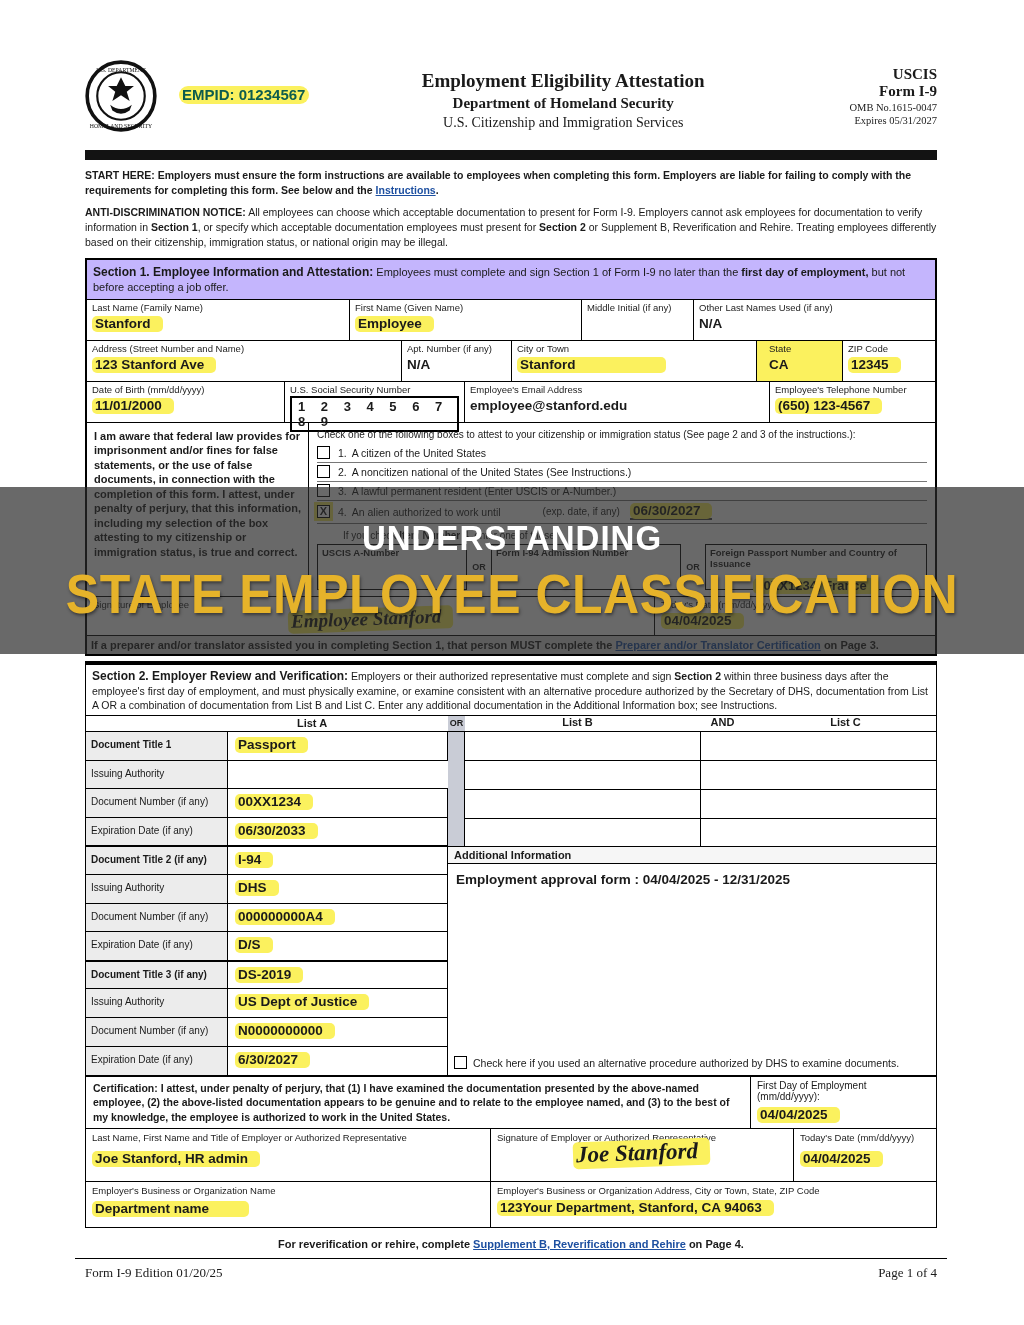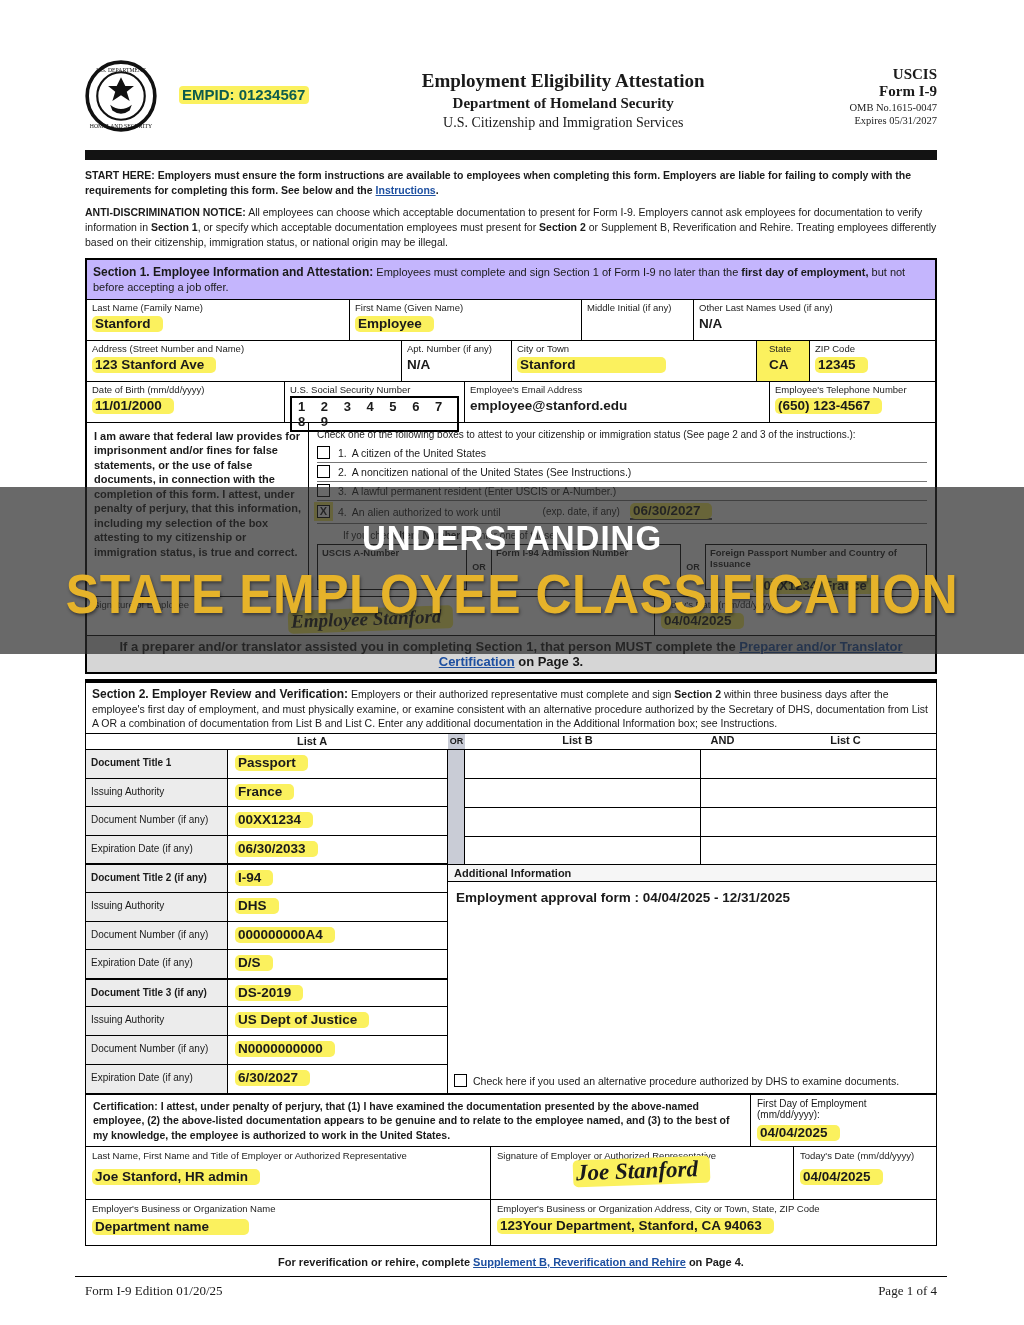--- a/index.html
+++ b/index.html
@@ -22,21 +22,21 @@
   .blackbar { height:10px; background:#131313; margin-top:2px; }
 
   
   .p-start { font-size:10.5px; font-weight:bold; line-height:1.45; margin-top:8px; }
   .p-notice { font-size:10.5px; line-height:1.4; margin-top:7px; }
   .b { font-weight:bold; }
   .link { color:#1d4fa0; text-decoration:underline; font-weight:bold; }
 
   
   .hl { background:#fbf15e; border-radius:5px; padding:0 12px 1px 3px; box-decoration-break:clone; }
-  .hl-s { background:#fbf15e; border-radius:4px; padding:0 4px 1px 3px; }
+  .hl-s { background:#fbf15e; border-radius:9px; padding:0 4px 1px 3px; }
 
   
   .sec1 { border:2px solid #000; margin-top:8px; }
   .sec-head { border-bottom:1px solid #000; padding:4px 6px; font-size:11px; line-height:1.35; background:#c4b5fd; }
   .sec-head .st { font-weight:bold; font-size:12px; }
   .frow { display:flex; border-bottom:1px solid #000; }
   .fcell { border-right:1px solid #000; padding:2px 5px; height:40px; }
   .fcell:last-child { border-right:none; }
   .lbl { font-size:9.5px; color:#1c1c1c; }
   .val { font-weight:bold; font-size:13.5px; margin-top:3px; white-space:nowrap; }
@@ -56,21 +56,21 @@
   .item4 { font-size:10px; margin:6px 0 3px 26px; }
   .numboxes { display:flex; align-items:stretch; margin:2px 0 4px 0; }
   .nbox { border:1px solid #000; height:46px; padding:2px 4px; font-size:9.5px; font-weight:bold; }
   .nbox .bval { font-size:13px; margin-top:9px; text-align:center; }
   .orsep { width:24px; display:flex; align-items:center; justify-content:center; font-size:9px; font-weight:bold; }
 
   .sigrow { display:flex; border-bottom:1px solid #000; }
   .sig-cell { flex:1; border-right:1px solid #000; padding:2px 6px; height:38px; }
   .date-cell { width:280px; flex:0 0 280px; padding:2px 6px; }
   .script { font-family:"Liberation Serif", serif; font-style:italic; font-weight:bold; font-size:19px; transform:rotate(-2deg); display:inline-block; }
-  .preparer { background:#d6d6d6; text-align:center; font-size:13px; font-weight:bold; padding:3px 4px; }
+  .preparer { background:#d6d6d6; text-align:left; font-size:11px; font-weight:bold; padding:3px 4px; }
 
   
   .sec2-head { border:1px solid #000; border-top:4px solid #000; margin-top:5px; padding:3px 6px; font-size:10.5px; line-height:1.35; }
   .sec2-head .st { font-weight:bold; font-size:12px; }
   .listhdr { display:flex; font-size:11px; font-weight:bold; border-left:1px solid #000; border-right:1px solid #000; }
   .lh-a { width:362px; text-align:center; padding:1px 0 2px 90px; }
   .lh-or { width:17px; background:#c9ccd6; text-align:center; font-size:9px; padding-top:2px; }
   .lh-b { width:225px; text-align:center; }
   .lh-and { width:65px; text-align:center; }
   .lh-c { flex:1; text-align:center; }
@@ -180,21 +180,21 @@
           <div class="val"><span class="hl">123 Stanford Ave</span></div>
         </div>
         <div class="fcell" style="width:110px">
           <div class="lbl">Apt. Number (if any)</div>
           <div class="val">N/A</div>
         </div>
         <div class="fcell" style="width:245px">
           <div class="lbl">City or Town</div>
           <div class="val"><span class="hl" style="padding-right:90px">Stanford</span></div>
         </div>
-        <div class="fcell" style="width:53px; background:linear-gradient(#fbf15e,#fbf15e) 0 0/100% 100% no-repeat; background-color:#fff;padding-left:12px;">
+        <div class="fcell" style="width:86px; background:linear-gradient(#fbf15e,#fbf15e) 0 0/100% 100% no-repeat; background-color:#fff;padding-left:12px;">
           <div class="lbl">State</div>
           <div class="val">CA</div>
         </div>
         <div class="fcell" style="flex:1">
           <div class="lbl">ZIP Code</div>
           <div class="val"><span class="hl">12345</span></div>
         </div>
       </div>
 
       <div class="frow">
@@ -286,21 +286,20 @@
     </div>
 
     <div class="docswrap">
       <div class="doccol">
         <div class="docrow">
           <div class="dlabel bold">Document Title 1</div>
           <div class="dval"><span class="hl">Passport</span></div>
         </div>
         <div class="docrow">
           <div class="dlabel">Issuing Authority</div>
-          <div class="dval"><span class="hl">France</span></div>
         </div>
         <div class="docrow">
           <div class="dlabel">Document Number (if any)</div>
           <div class="dval"><span class="hl">00XX1234</span></div>
         </div>
         <div class="docrow">
           <div class="dlabel">Expiration Date (if any)</div>
           <div class="dval"><span class="hl">06/30/2033</span></div>
         </div>
         <div class="docrow thick">

